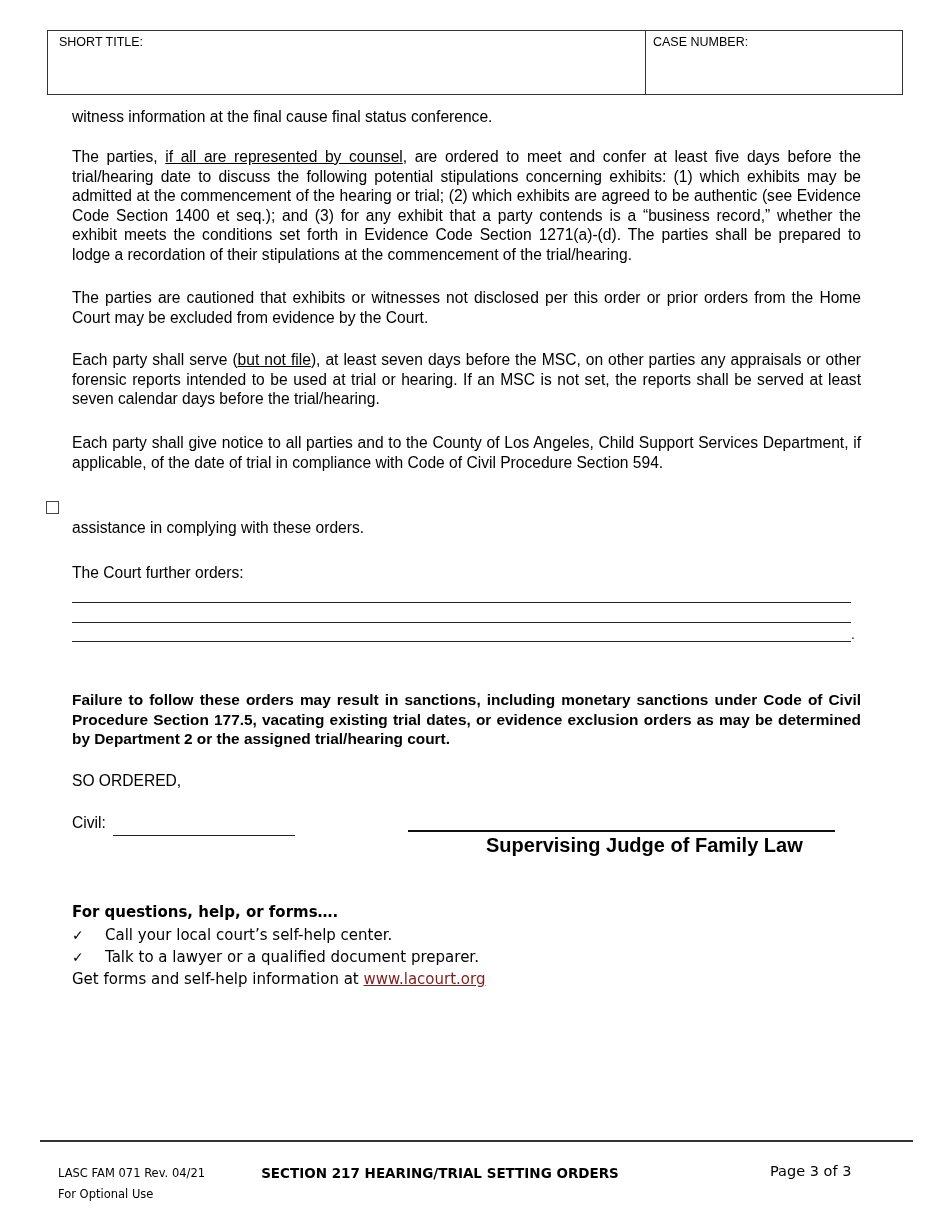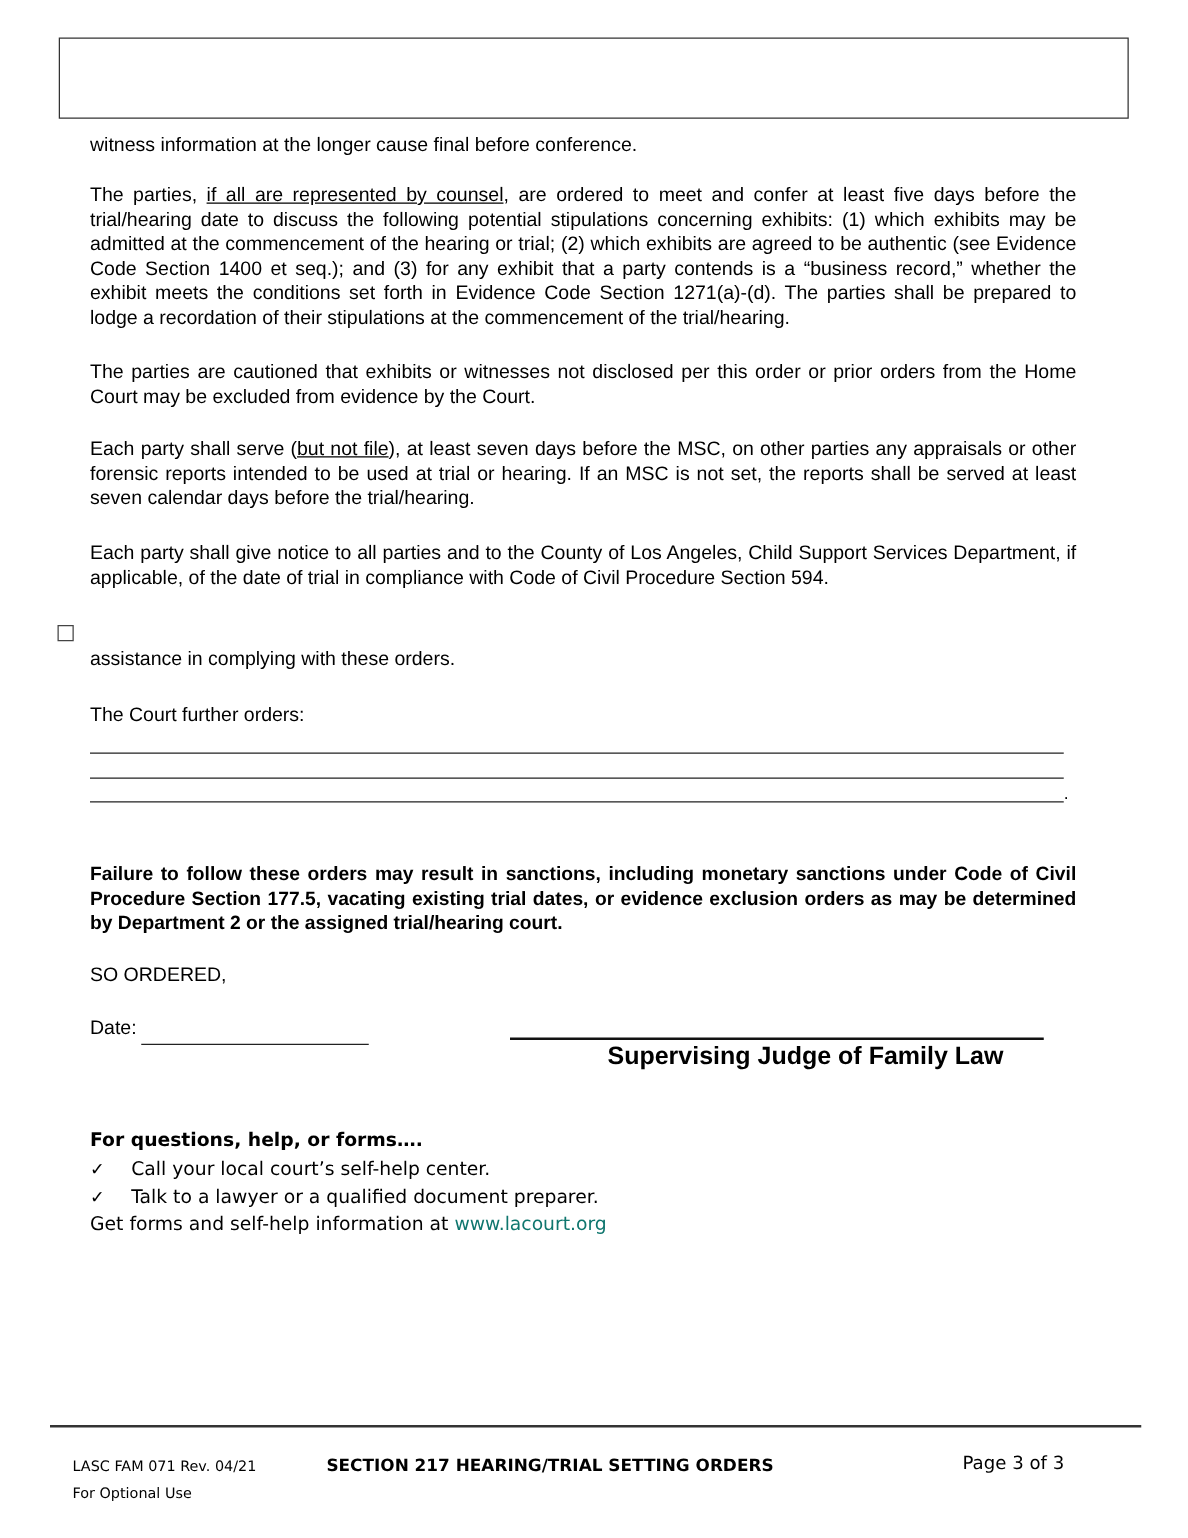--- a/index.html
+++ b/index.html
@@ -17,33 +17,39 @@
   .blank-line { position:absolute; left:72px; width:779px; height:0; border-top:1.5px solid #222; }
   .period { position:absolute; left:851px; top:626px; font-size:14px; }
   .bold { font-weight:bold; }
   .date-line { position:absolute; left:113px; top:835px; width:182px; border-top:1px solid #222; }
   .sig-line { position:absolute; left:408px; top:830px; width:427px; border-top:2px solid #111; }
   .sig-caption { position:absolute; left:486px; top:834px; font-size:20px;font-weight:bold; }
   .help { position:absolute; left:72px; font-family:"DejaVu Sans", sans-serif; font-size:15px; }
   .help-title { top:903px; font-weight:bold; }
   .check-item { left:72px; }
   .check { display:inline-block; width:33px; font-size:14px; }
-  .link { color:#0f766e; cursor:pointer; }
+  .link { color:#7f1d1d; text-decoration:underline; cursor:pointer; }
   .footer-rule { position:absolute; left:40px; top:1140px; width:873px; border-top:2px solid #333; }
   .footer-left { position:absolute; left:58px; font-family:"DejaVu Sans", sans-serif; font-size:11.5px; }
   .footer-center { position:absolute; left:240px; width:400px; text-align:center; font-family:"DejaVu Sans", sans-serif; font-weight:bold; font-size:13.5px; line-height:21px; top:1163px; }
   .footer-right { position:absolute; left:770px; top:1163px; font-family:"DejaVu Sans", sans-serif; font-size:14.5px; }
 </style>
 </head>
 <body>
 
 <div class="header-box">
+  <div class="header-cell header-left">
+    <span>SHORT TITLE:</span>
+  </div>
+  <div class="header-cell header-right">
+    <span>CASE NUMBER:</span>
+  </div>
 </div>
 
-<div class="para" style="top:107px;">witness information at the longer cause final before conference.</div>
+<div class="para" style="top:107px;">witness information at the final cause final status conference.</div>
 
 <div class="para" style="top:147px;">
   <span>The parties, </span><span class="u">if all are represented by counsel</span><span>, are ordered to meet and confer at least five days before the trial/hearing date to discuss the following potential stipulations concerning exhibits: (1) which exhibits may be admitted at the commencement of the hearing or trial; (2) which exhibits are agreed to be authentic (see Evidence Code Section 1400 et seq.); and (3) for any exhibit that a party contends is a “business record,” whether the exhibit meets the conditions set forth in Evidence Code Section 1271(a)-(d).  The parties shall be prepared to lodge a recordation of their stipulations at the commencement of the trial/hearing.</span>
 </div>
 
 <div class="para" style="top:288px;">The parties are cautioned that exhibits or witnesses not disclosed per this order or prior orders from the Home Court may be excluded from evidence by the Court.</div>
 
 <div class="para" style="top:350px;">
   <span>Each party shall serve (</span><span class="u">but not file</span><span>), at least seven days before the MSC, on other parties any appraisals or other forensic reports intended to be used at trial or hearing. If an MSC is not set, the reports shall be served at least seven calendar days before the trial/hearing.</span>
 </div>
@@ -61,21 +67,21 @@
 
 <div class="blank-line" style="top:602px;"></div>
 <div class="blank-line" style="top:622px;"></div>
 <div class="blank-line" style="top:641px;"></div>
 <span class="period">.</span>
 
 <div class="para bold" style="top:690px; font-size:15.4px;">Failure to follow these orders may result in sanctions, including monetary sanctions under Code of Civil Procedure Section 177.5, vacating existing trial dates, or evidence exclusion orders as may be determined by Department 2 or the assigned trial/hearing court.</div>
 
 <div class="para" style="top:771px;">SO ORDERED,</div>
 
-<div class="para" style="top:813px; width:60px;">Date:</div>
+<div class="para" style="top:813px; width:60px;">Civil:</div>
 <div class="date-line"></div>
 
 <div class="sig-line"></div>
 <div class="sig-caption">Supervising Judge of Family Law</div>
 
 <div class="help help-title">For questions, help, or forms….</div>
 <div class="help check-item" style="top:926px;">
   <span class="check">✓</span><span>Call your local court’s self-help center.</span>
 </div>
 <div class="help check-item" style="top:948px;">

